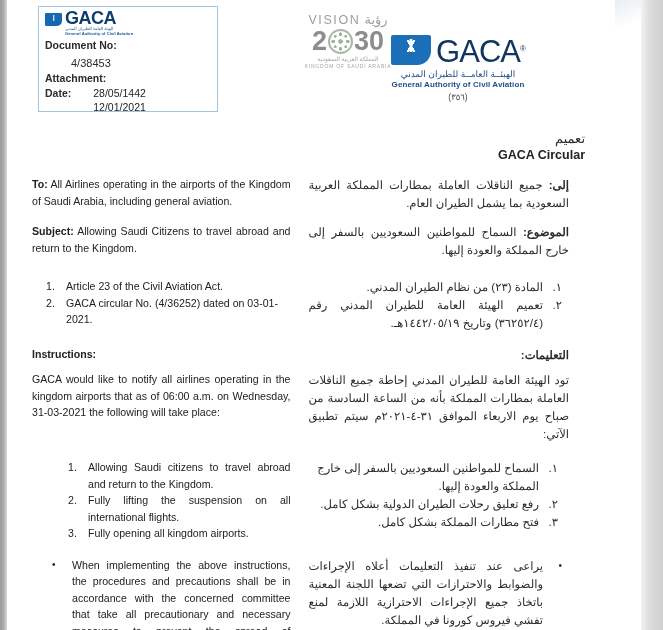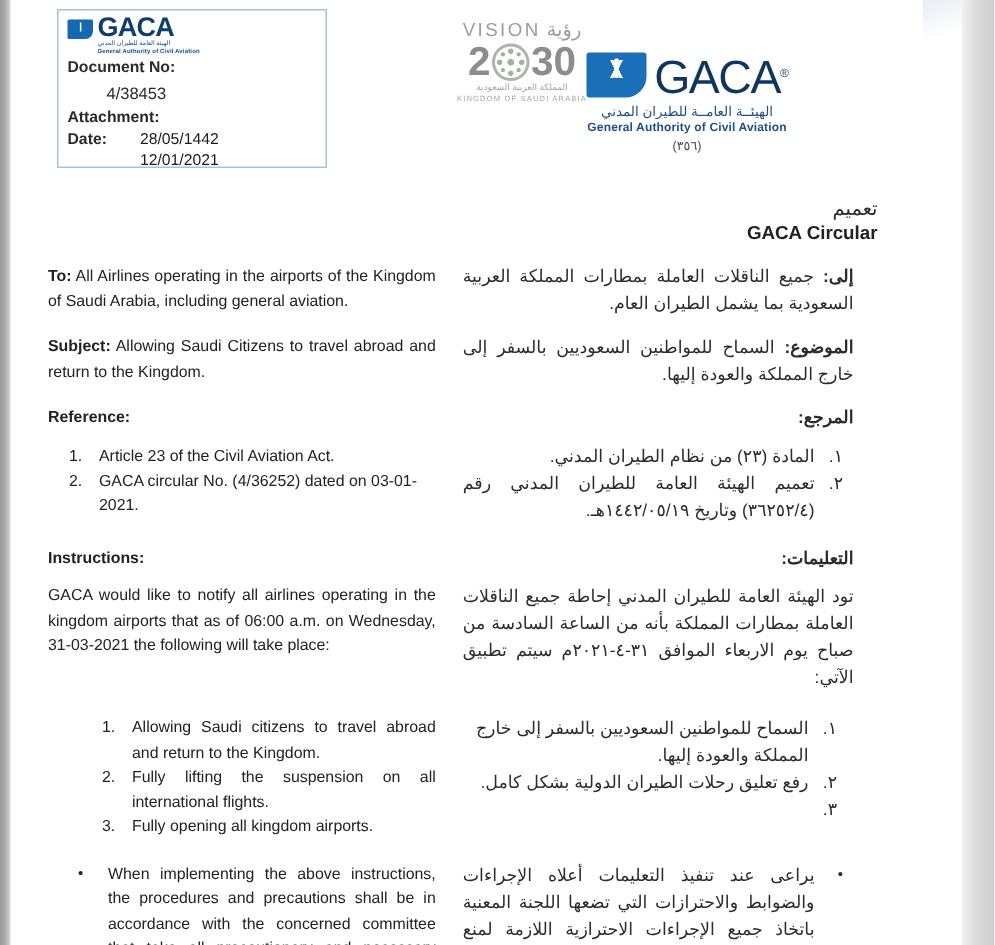--- a/index.html
+++ b/index.html
@@ -436,28 +436,20 @@
         <span>Allowing Saudi Citizens to travel abroad and return to the Kingdom.</span>
       </div>
       <div class="col-ar just">
         <span class="lbl">الموضوع:</span>
         <span>السماح للمواطنين السعوديين بالسفر إلى خارج المملكة والعودة إليها.</span>
       </div>
     </div>
 
     <div class="blk-gap"></div>
 
-    <div class="row">
-      <div class="col-en">
-        <div class="sec-head">Reference:</div>
-      </div>
-      <div class="col-ar">
-        <div class="sec-head">المرجع:</div>
-      </div>
-    </div>
 
     <div style="height:8px"></div>
 
     <div class="row">
       <div class="col-en">
         <ol class="num tight-list">
           <li>
             <span class="mk">1.</span>
             <span>Article 23 of the Civil Aviation Act.</span>
           </li>
@@ -523,20 +515,21 @@
           <li>
             <span class="mk">١.</span>
             <span>السماح للمواطنين السعوديين بالسفر إلى خارج المملكة والعودة إليها.</span>
           </li>
           <li>
             <span class="mk">٢.</span>
             <span>رفع تعليق رحلات الطيران الدولية بشكل كامل.</span>
           </li>
           <li>
             <span class="mk">٣.</span>
+            <span>فتح مطارات المملكة بشكل كامل.</span>
           </li>
         </ol>
       </div>
     </div>
 
     <div style="height:15px"></div>
 
     <div class="row">
       <div class="col-en">
         <ul class="bul" style="padding-left:40px">

